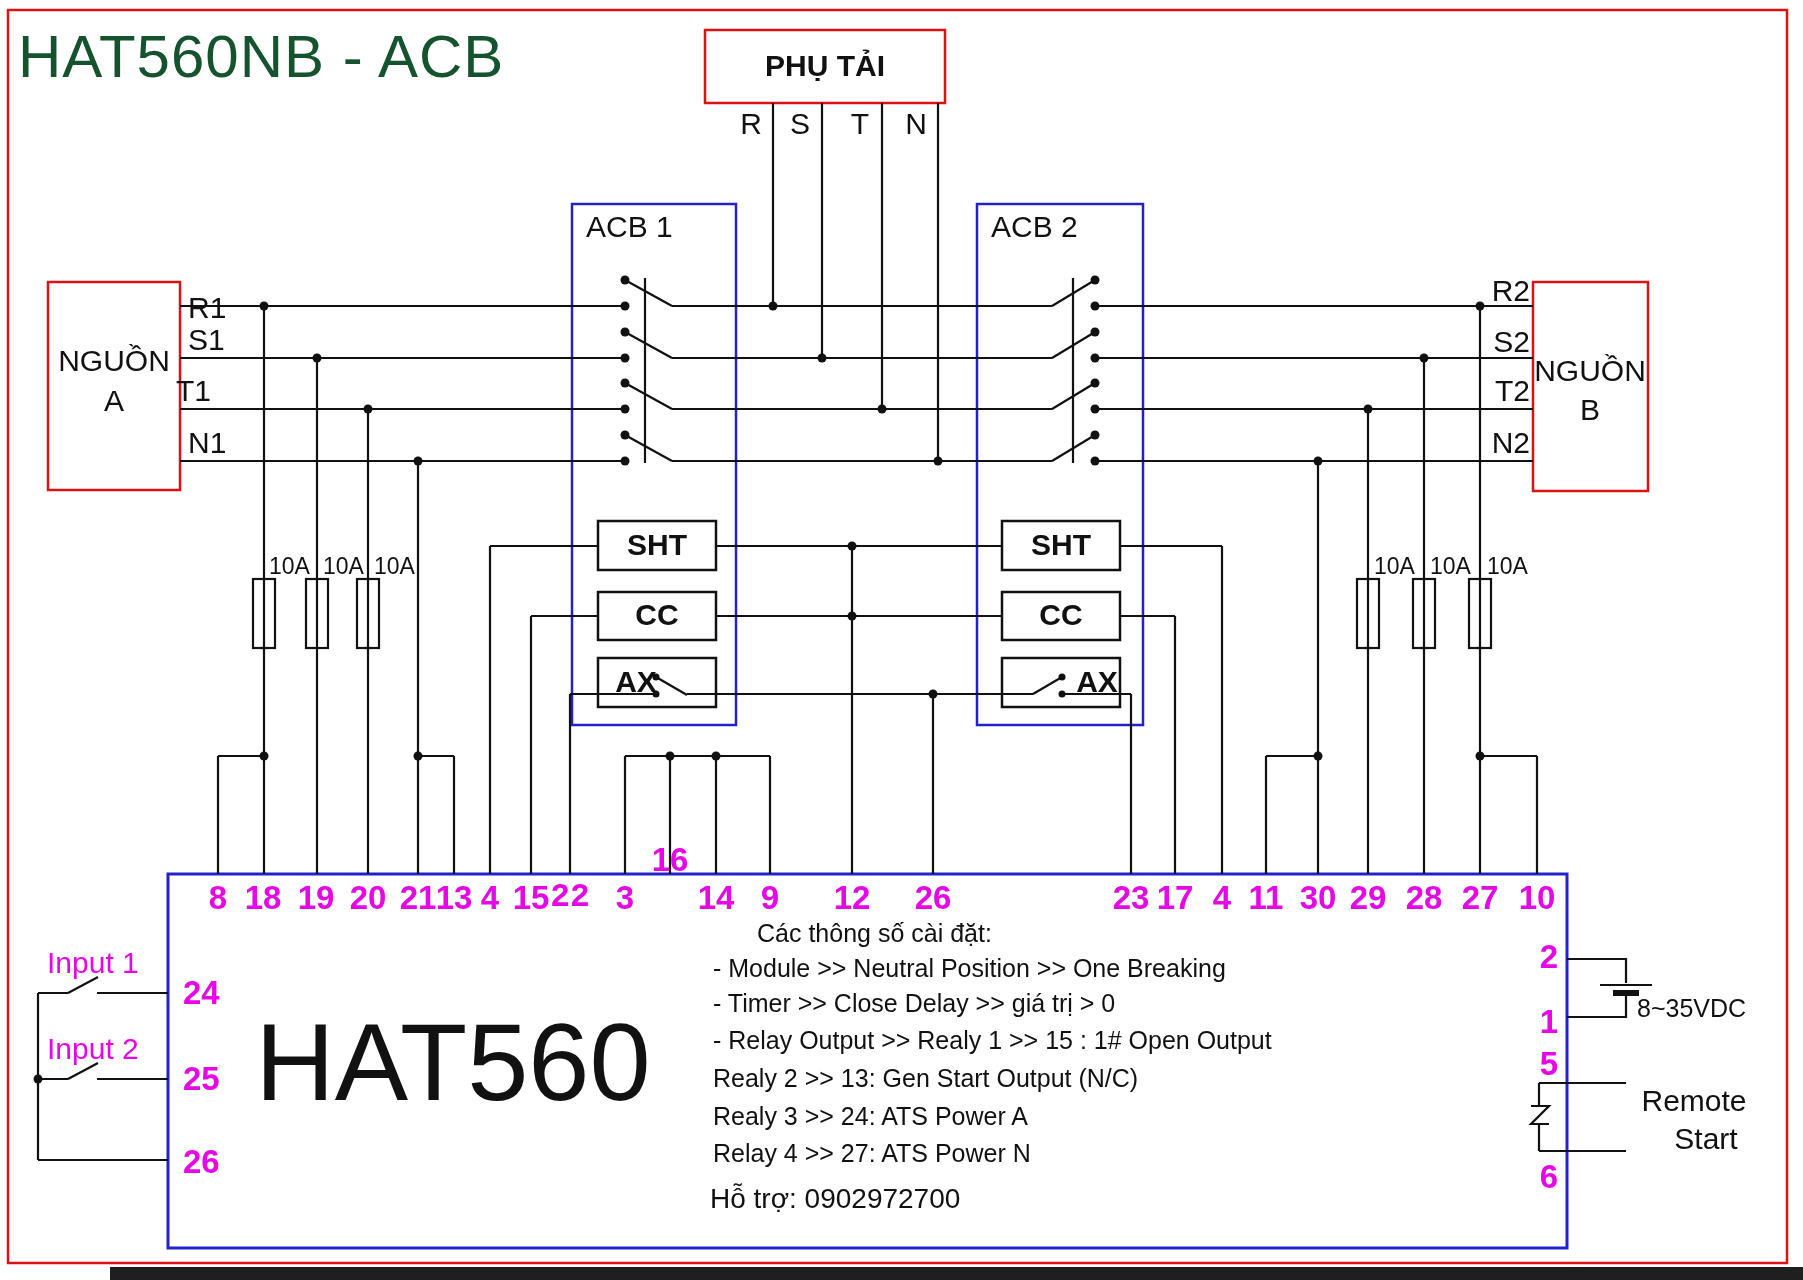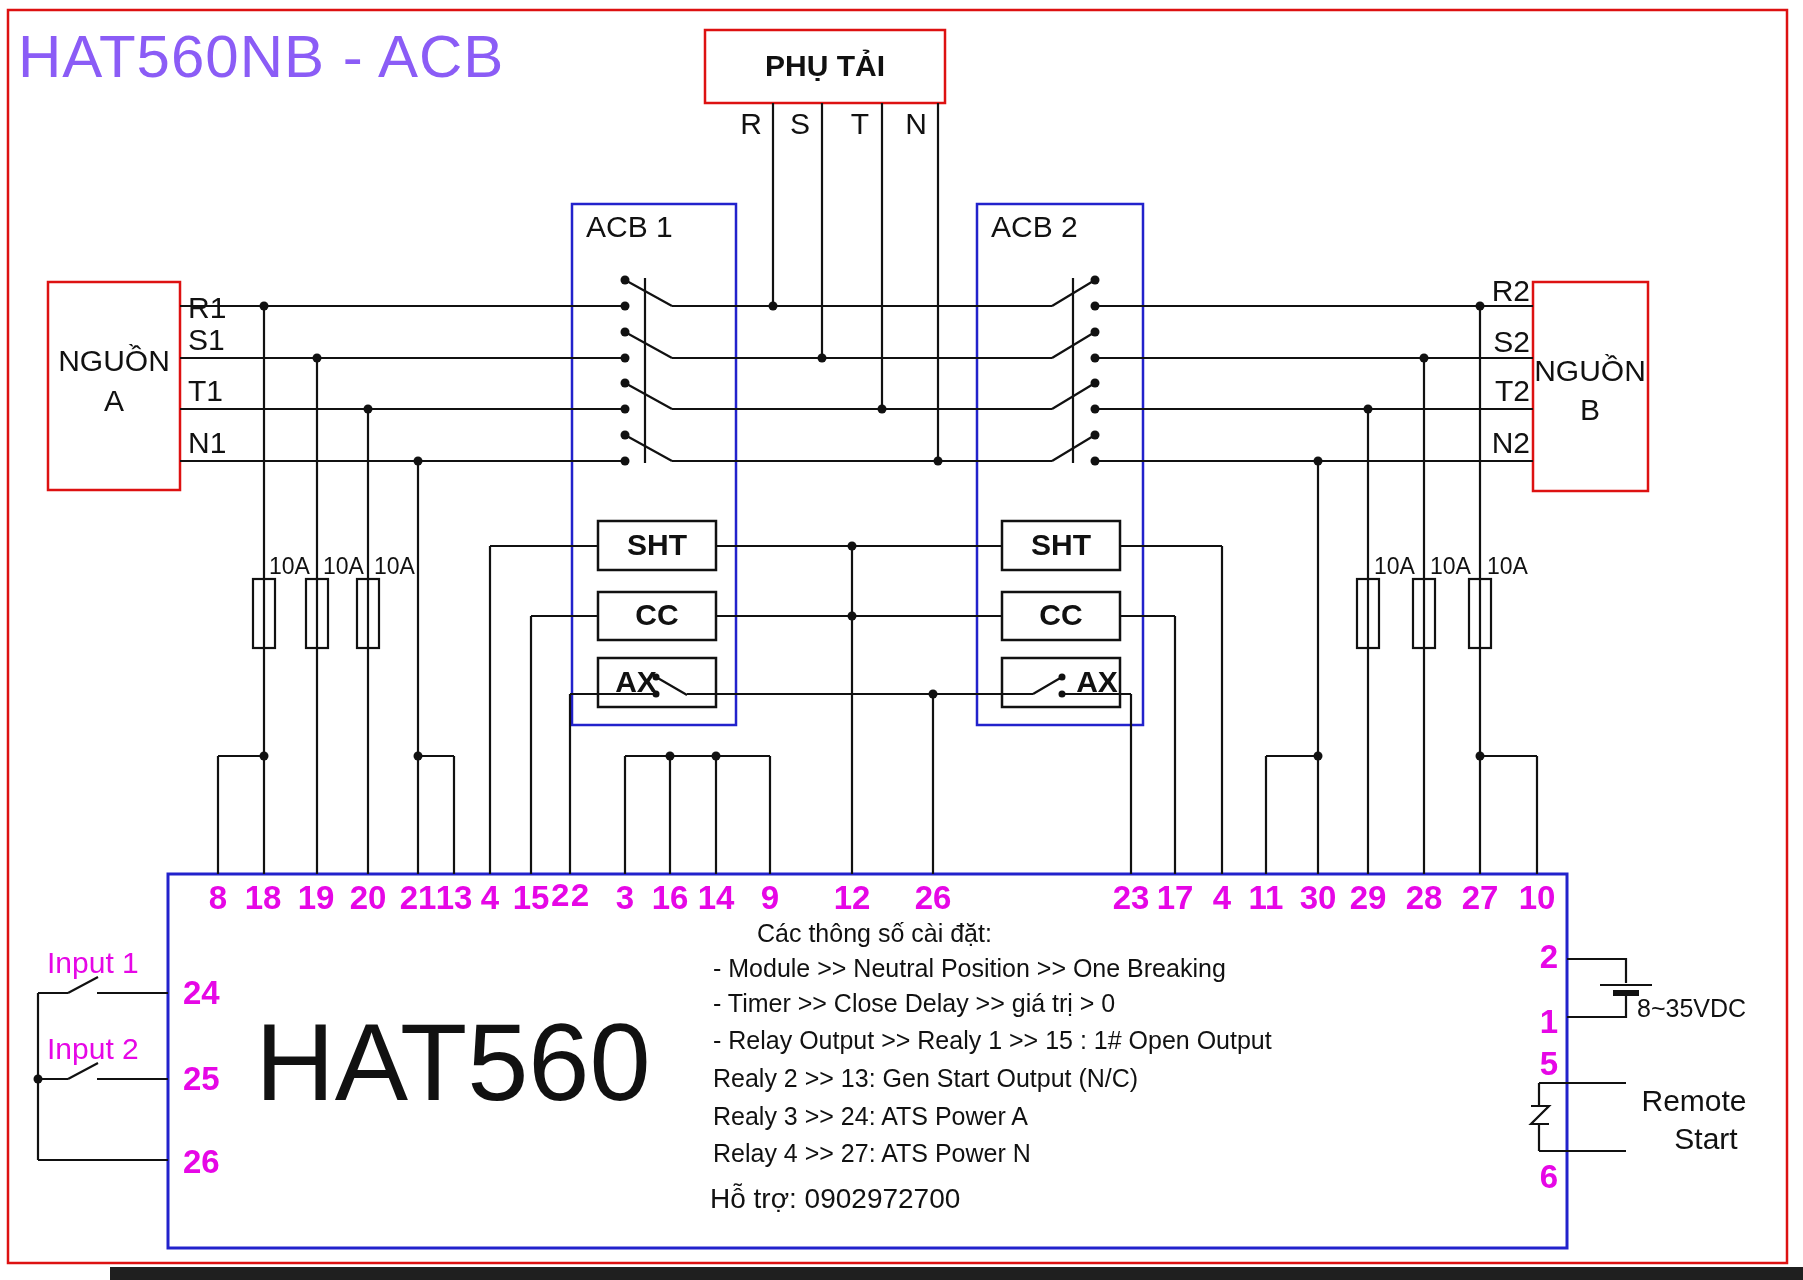--- a/index.html
+++ b/index.html
@@ -5,21 +5,21 @@
   html,body{margin:0;padding:0;background:#ffffff;}
   #canvas{
     position:relative;width:1803px;height:1280px;background:#ffffff;overflow:hidden;
     font-family:"Liberation Sans", sans-serif;color:#111;
   }
   #wiring{position:absolute;left:0;top:0;}
   .lbl{position:absolute;white-space:nowrap;line-height:1;color:#111;}
   .al-c{transform:translate(-50%,-50%);}
   .al-l{transform:translate(0,-50%);}
   .al-r{transform:translate(-100%,-50%);}
-  .t-title{font-size:60px;color:#8b5cf6;letter-spacing:1px;}
+  .t-title{font-size:60px;color:#14532d;letter-spacing:1px;}
   .t-box{font-size:30px;font-weight:bold;}
   .t-lab{font-size:30px;}
   .t-fuse{font-size:23px;}
   .t-term{font-size:33px;font-weight:600;color:#e607e6;}
   .t-input{font-size:30px;color:#e607e6;}
   .t-set{font-size:25px;}
   .t-sup{font-size:28px;}
   .t-big{font-size:110px;}
   .t-vdc{font-size:25px;}
 </style>
@@ -148,21 +148,21 @@
       <span class="lbl al-c t-lab" style="left: 860px; top: 124px;">T</span>
       <span class="lbl al-c t-lab" style="left: 916px; top: 124px;">N</span>
       <span class="lbl al-l t-lab" style="left: 586px; top: 227px;">ACB 1</span>
       <span class="lbl al-l t-lab" style="left: 991px; top: 227px;">ACB 2</span>
       <span class="lbl al-c t-lab" style="left: 114px; top: 361px;">NGUỒN</span>
       <span class="lbl al-c t-lab" style="left: 114px; top: 401px;">A</span>
       <span class="lbl al-c t-lab" style="left: 1590px; top: 371px;">NGUỒN</span>
       <span class="lbl al-c t-lab" style="left: 1590px; top: 410px;">B</span>
       <span class="lbl al-l t-lab" style="left: 188px; top: 288px; margin-top: 20px;">R1</span>
       <span class="lbl al-l t-lab" style="left: 188px; top: 340px;">S1</span>
-      <span class="lbl al-l t-lab" style="left: 188px; top: 391px; text-align: center;">T1</span>
+      <span class="lbl al-l t-lab" style="left: 176px; top: 391px; text-align: center;">T1</span>
       <span class="lbl al-l t-lab" style="left: 188px; top: 443px;">N1</span>
       <span class="lbl al-r t-lab" style="left: 1530px; top: 291px;">R2</span>
       <span class="lbl al-r t-lab" style="left: 1530px; top: 342px;">S2</span>
       <span class="lbl al-r t-lab" style="left: 1530px; top: 391px;">T2</span>
       <span class="lbl al-r t-lab" style="left: 1530px; top: 443px;">N2</span>
       <span class="lbl al-l t-fuse" style="left: 269px; top: 566px;">10A</span>
       <span class="lbl al-l t-fuse" style="left: 323px; top: 566px;">10A</span>
       <span class="lbl al-l t-fuse" style="left: 374px; top: 566px;">10A</span>
       <span class="lbl al-l t-fuse" style="left: 1374px; top: 566px;">10A</span>
       <span class="lbl al-l t-fuse" style="left: 1430px; top: 566px;">10A</span>
@@ -190,21 +190,21 @@
       <span class="lbl al-c t-term" style="left: 218px; top: 897px;">8</span>
       <span class="lbl al-c t-term" style="left: 263px; top: 897px;">18</span>
       <span class="lbl al-c t-term" style="left: 316px; top: 897px;">19</span>
       <span class="lbl al-c t-term" style="left: 368px; top: 897px;">20</span>
       <span class="lbl al-c t-term" style="left: 418px; top: 897px;">21</span>
       <span class="lbl al-c t-term" style="left: 454px; top: 897px;">13</span>
       <span class="lbl al-c t-term" style="left: 490px; top: 897px;">4</span>
       <span class="lbl al-c t-term" style="left: 531px; top: 897px;">15</span>
       <span class="lbl al-c t-term" style="left: 570px; top: 897px; font-family: Liberation Mono, monospace;">22</span>
       <span class="lbl al-c t-term" style="left: 625px; top: 897px;">3</span>
-      <span class="lbl al-c t-term" style="left: 670px; top: 897px;">16</span>
+      <span class="lbl al-c t-term" style="left: 670px; top: 859px;">16</span>
       <span class="lbl al-c t-term" style="left: 716px; top: 897px;">14</span>
       <span class="lbl al-c t-term" style="left: 770px; top: 897px;">9</span>
       <span class="lbl al-c t-term" style="left: 852px; top: 897px;">12</span>
       <span class="lbl al-c t-term" style="left: 933px; top: 897px;">26</span>
       <span class="lbl al-c t-term" style="left: 1131px; top: 897px;">23</span>
       <span class="lbl al-c t-term" style="left: 1175px; top: 897px;">17</span>
       <span class="lbl al-c t-term" style="left: 1222px; top: 897px;">4</span>
       <span class="lbl al-c t-term" style="left: 1266px; top: 897px;">11</span>
       <span class="lbl al-c t-term" style="left: 1318px; top: 897px;">30</span>
       <span class="lbl al-c t-term" style="left: 1368px; top: 897px;">29</span>

